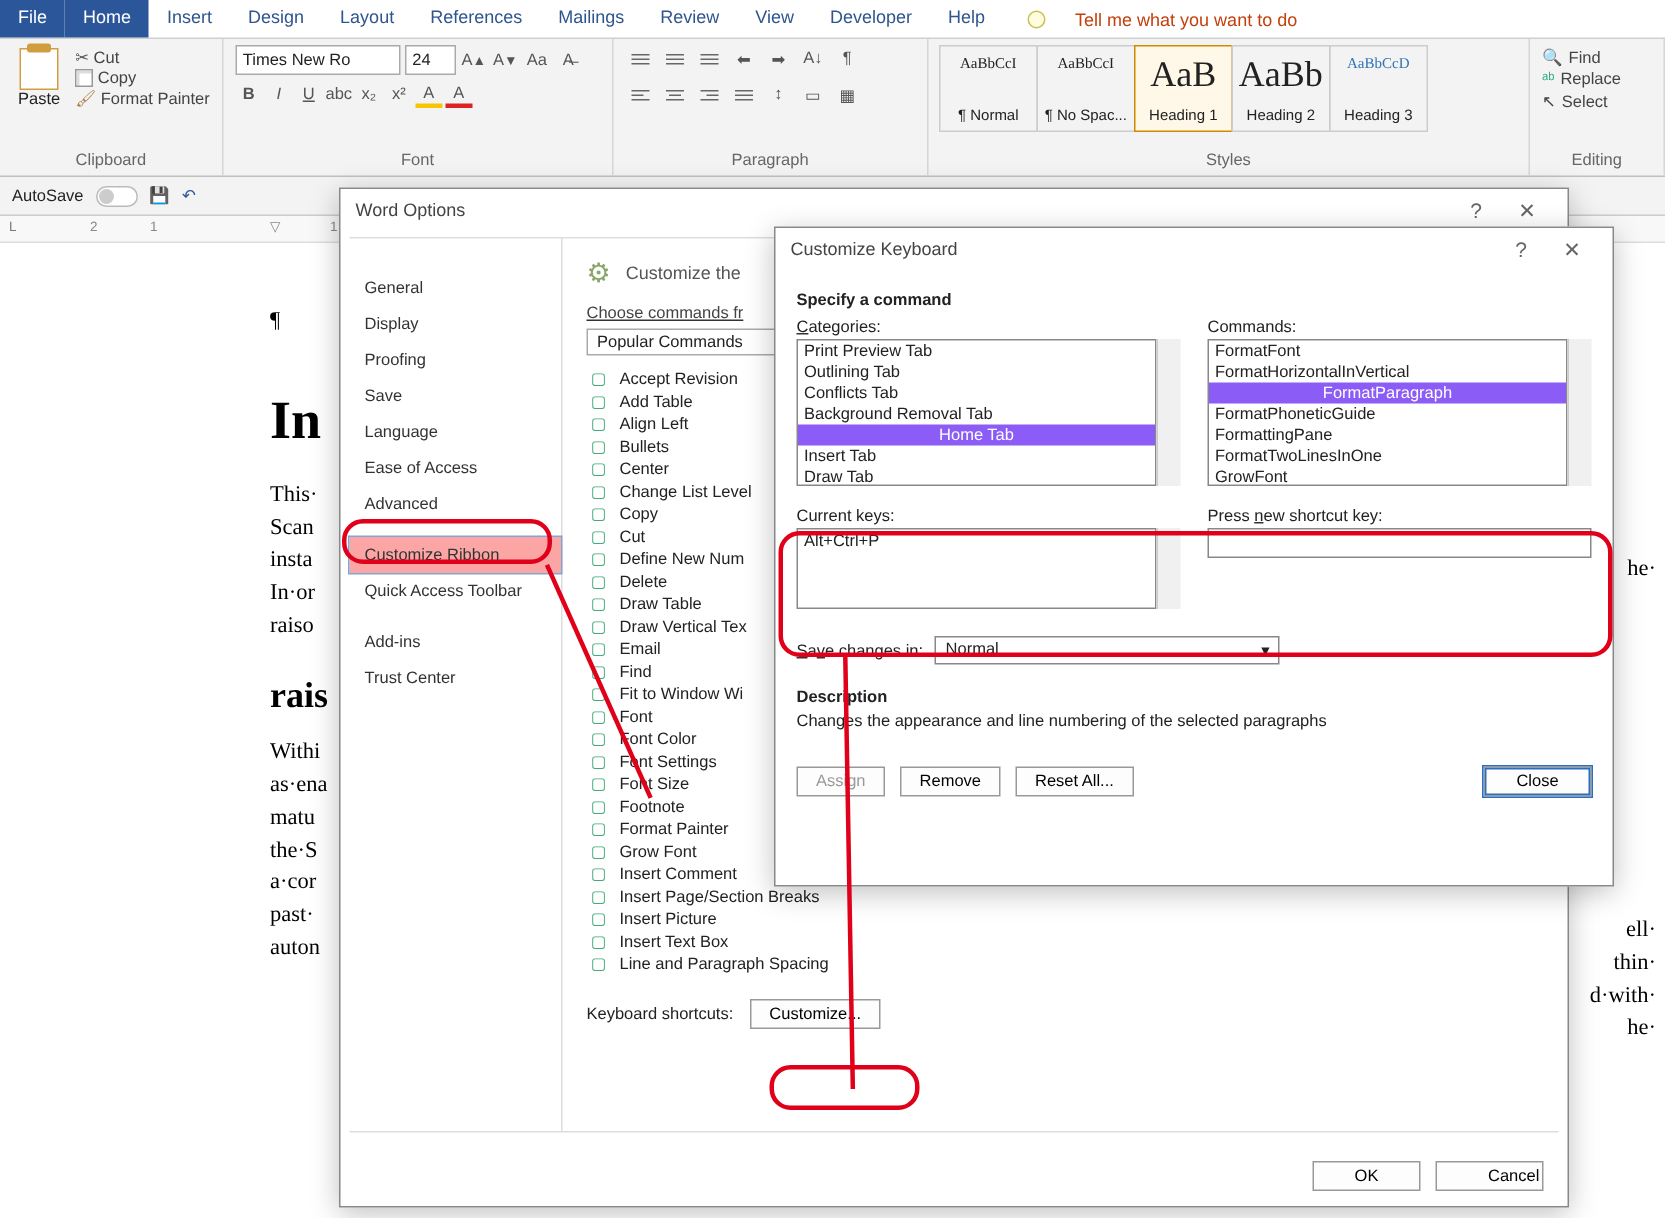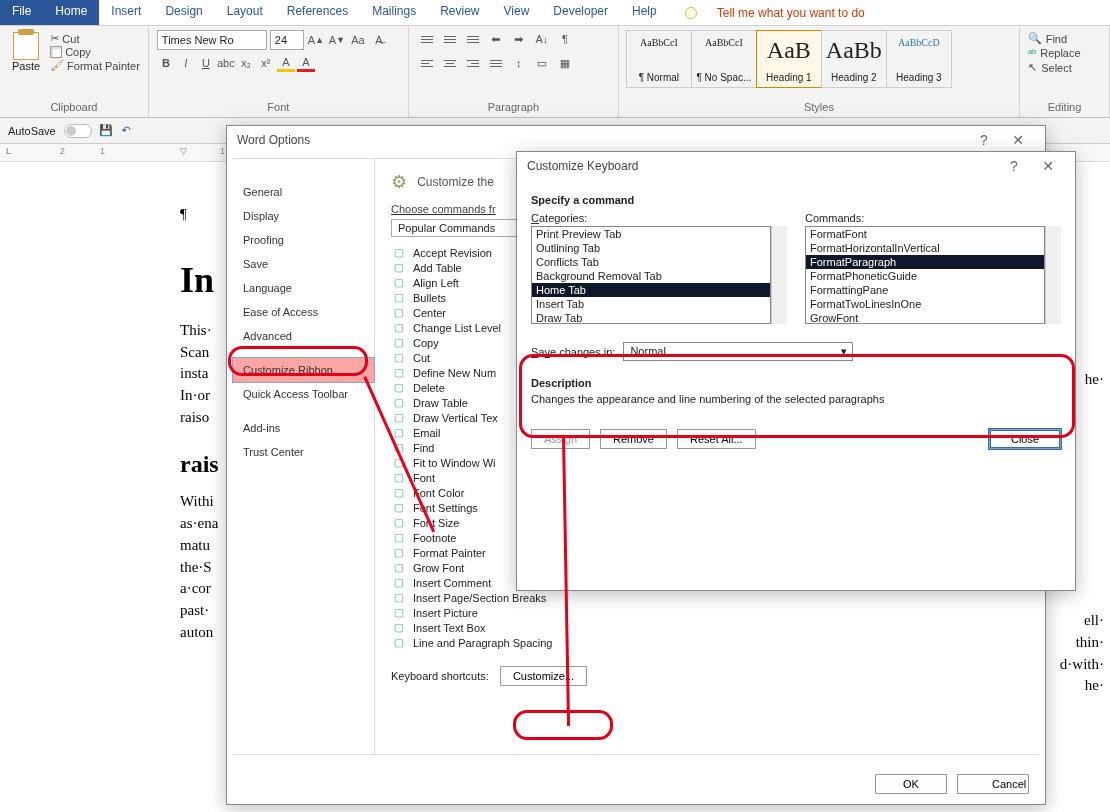--- a/index.html
+++ b/index.html
@@ -100,21 +100,21 @@
 
   
   .dlg-kb { left:516px; top:151px; width:560px; height:440px; }
   .kb-body { padding:10px 14px; font-size:11px;}
   .kb-sec-title { font-weight:bold; margin:4px 0 6px 0;}
   .kb-cols { display:flex; gap:18px;}
   .kb-col { flex:1; display:flex; flex-direction:column;}
   .kb-col label { margin-bottom:2px;}
   .listbox { border:1px solid #888; background:#fff; height:98px; overflow:hidden; font-size:11px;}
   .listbox .li{padding:1px 4px;}
-  .listbox .li.sel{background:#0f172a;color:#fff;}
+  .listbox .li.sel{background:#8b5cf6;color:#fff;text-align:center;}
   .scroll-edge { border-left:1px solid #ccc; width:16px; background:#f0f0f0;}
   .lb-wrap{display:flex;}
   .lb-inner{flex:1;}
   .kb-row2 { display:flex; gap:18px; margin-top:14px;}
   .textbox { border:1px solid #888; background:#fff; padding:2px 4px; height:20px;}
   .multiline { height:54px;}
   .save-row { display:flex; align-items:center; gap:8px; margin-top:18px;}
   .save-combo { border:1px solid #888; padding:2px 6px; width:230px; display:flex; justify-content:space-between;}
   .desc-title { font-weight:bold; margin-top:16px;}
   .desc-text { margin-top:4px;}
@@ -577,20 +577,33 @@
               <div class="li">FormatPhoneticGuide</div>
               <div class="li">FormattingPane</div>
               <div class="li">FormatTwoLinesInOne</div>
               <div class="li">GrowFont</div>
             </div>
             <div class="scroll-edge"></div>
           </div>
       </div>
     </div>
 
+    <div class="kb-row2">
+      <div class="kb-col">
+        <label>Current keys:</label>
+        <div class="lb-wrap">
+            <div class="textbox multiline lb-inner">Alt+Ctrl+P</div>
+            <div class="scroll-edge"></div>
+          </div>
+      </div>
+      <div class="kb-col">
+        <label>Press <span class="under-k">n</span>ew shortcut key:</label>
+        <div class="textbox"></div>
+      </div>
+    </div>
 
     <div class="save-row">
       <span><span class="under-k">S</span>a<span class="under-k">v</span>e changes in:</span>
       <div class="save-combo">
           <span>Normal</span>
           <span>▾</span>
         </div>
     </div>
 
     <div class="desc-title">Description</div>

